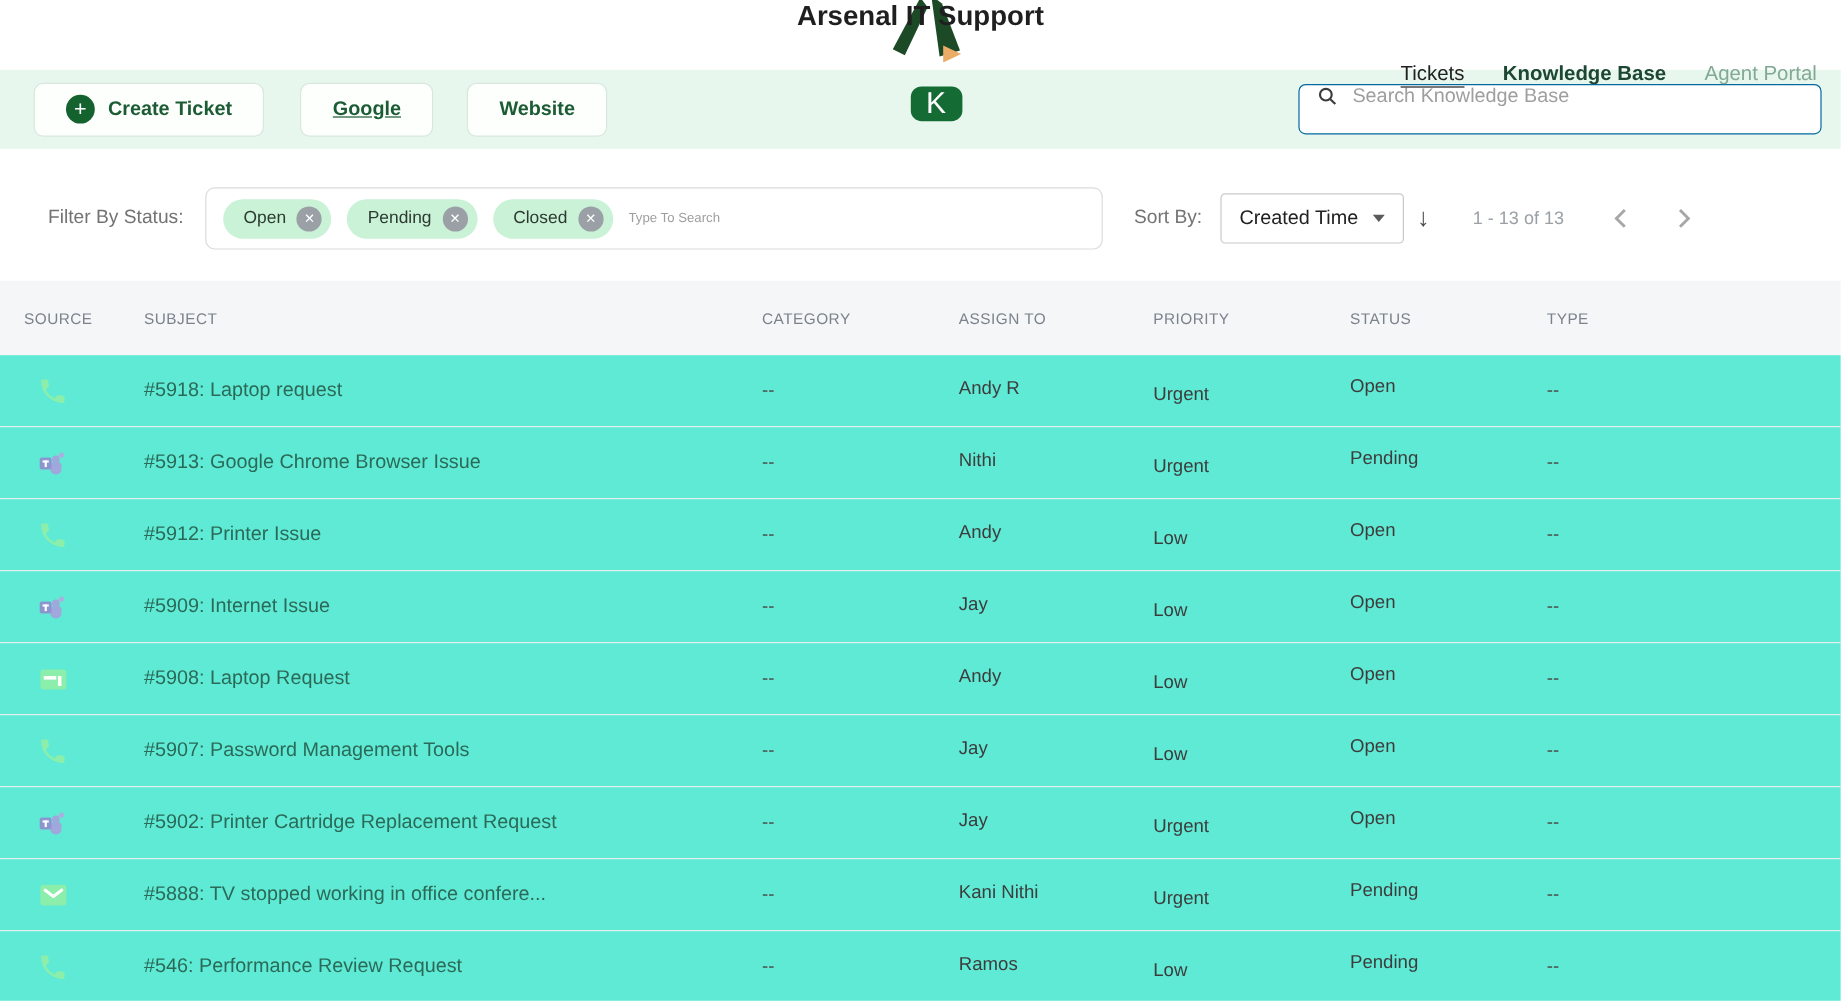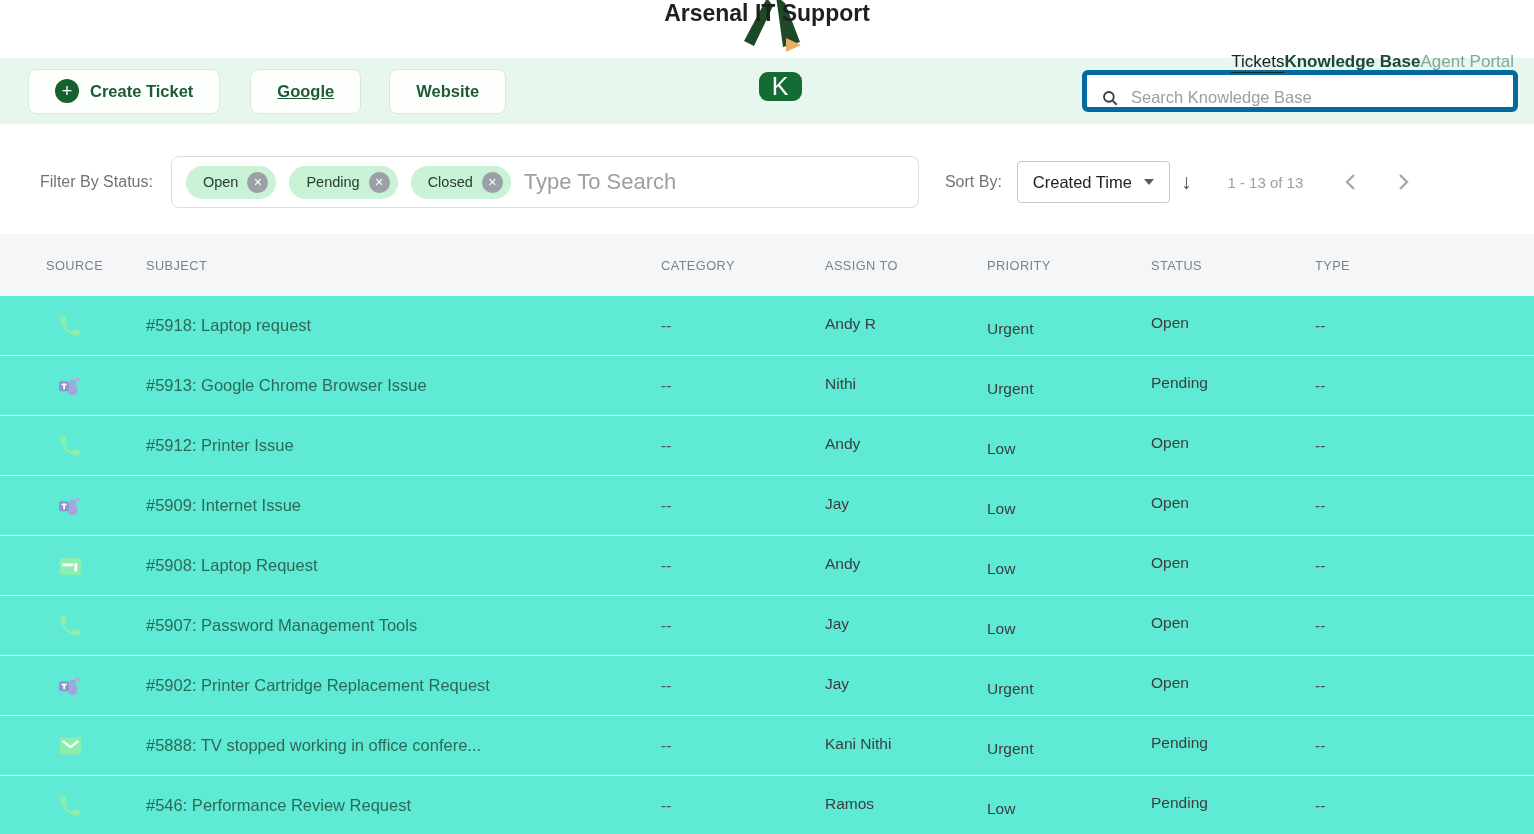--- a/index.html
+++ b/index.html
@@ -5,72 +5,72 @@
   * { margin:0; padding:0; box-sizing:border-box; }
   html,body { width:1534px; height:834px; overflow:hidden; background:#fff;
               font-family:"Liberation Sans", sans-serif; }
 
   
   .header { height:58px; background:#fff; display:flex; align-items:center;
             padding:0 20px; position:relative;flex-direction:column; }
   .logo { margin-left:14px; margin-top:-4px; width:64px; height:56px; flex:0 0 auto; }
   .page-title { position:absolute; left:50%; transform:translateX(-50%);
                 font-size:23px; font-weight:700; color:#1f1f1f; white-space:nowrap; }
-  .nav { margin-left:auto; display:flex; align-items:center; font-size:17px; }
+  .nav { margin-left:auto; display:flex; align-items:center; gap:32px; font-size:17px; }
   .nav-tickets { color:#212121; text-decoration:underline; text-underline-offset:5px; cursor:pointer; }
   .nav-kb { color:#1d4733; cursor:pointer;font-weight:bold; }
   .nav-agent { color:#83a894; cursor:pointer; }
   .avatar { margin-left:26px; width:43px; height:43px; background:#156b34; border-radius:9px;
             color:#fff; font-size:25px; font-weight:500; display:flex; align-items:center;
             justify-content:center; cursor:pointer; }
 
   
   .toolbar { height:66px; background:#e7f7ed; display:flex; align-items:center; padding:0 12px; }
   .tb-btn { height:45px; background:#fdfffd; border:1px solid #d8e8dd; border-radius:8px;
             display:flex; align-items:center; gap:11px; padding:0 26px; font-size:16.5px;
             font-weight:700; color:#1c5c34; margin-left:16px; cursor:pointer;
             font-family:"Liberation Sans", sans-serif; }
   .tb-btn.google { margin-left:30px;text-decoration:underline; }
   .tb-btn.website { margin-left:28px; }
   .plus-circle { width:24px; height:24px; border-radius:50%; background:#14622e; color:#fff;
                  display:flex; align-items:center; justify-content:center; font-size:18px;
                  font-weight:400; line-height:1; padding-bottom:1px; }
   .kb-search { margin-left:auto; margin-right:4px; width:436px; height:42px; background:#fff;
-               border:5px solid #0369a1; border-radius:6px; display:flex; align-items:flex-end;
+               border:1px solid #0369a1; border-radius:6px; display:flex; align-items:flex-start;
                padding:0 14px; gap:12px; }
   .kb-search input { border:none; outline:none; flex:1; font-size:16.5px; color:#333;
                      font-family:"Liberation Sans", sans-serif; background:transparent; }
   .kb-search input::placeholder { color:#9e9e9e; }
 
   
   .filter-row { display:flex; align-items:center; margin:32px 0 0 40px; height:52px; }
   .filter-label, .sort-label { font-size:16px; font-weight:500; color:#737373; white-space:nowrap; }
   .filter-box { margin-left:18px; width:748px; height:52px; border:1px solid #dcdcdc;
                 border-radius:8px; background:#fff; display:flex; align-items:center;
                 padding:0 14px; gap:13px; }
   .chip { background:#c9f2d7; border-radius:17px; height:33px; display:flex; align-items:center;
           gap:9px; padding:0 8px 0 17px; font-size:14.5px; color:#2c3a31; cursor:pointer; white-space:nowrap; }
   .chip-x { width:21px; height:21px; border-radius:50%; background:#9aa0a6; color:#fff;
             font-size:11px; display:flex; align-items:center; justify-content:center; cursor:pointer; }
-  .filter-box input { border:none; outline:none; flex:1; font-size:22px; color:#333;
+  .filter-box input { border:none; outline:none; flex:1; font-size:11px; color:#333;
                       font-family:"Liberation Sans", sans-serif; }
   .filter-box input::placeholder { color:#9e9e9e; }
   .sort-label { margin-left:26px; }
   .sort-dd { margin-left:15px; height:42px; border:1px solid #c9c9c9; border-radius:4px;
              background:#fff; display:flex; align-items:center; gap:12px; padding:0 15px;
              font-size:16.5px; color:#212121; cursor:pointer; white-space:nowrap; }
   .caret-down { width:0; height:0; border-left:5.5px solid transparent;
                 border-right:5.5px solid transparent; border-top:6px solid #5a5a5a; }
   .sort-dir { margin-left:11px; font-size:21px; color:#4a4a4a; cursor:pointer; }
   .page-info { margin-left:36px; font-size:15px; color:#9aa0a6; white-space:nowrap; }
   .pg-chevron { margin-left:42px; cursor:pointer; display:flex; align-items:center; }
 
   
   .grid { display:grid; grid-template-columns:100px 515px 164px 162px 164px 164px auto;
-          padding-left:46px; align-items:center; }
+          padding-left:20px; align-items:center; }
   .thead { height:62px; background:#f4f6f8; margin-top:26px; color:#7b828c;
            font-size:12.8px; font-weight:500; letter-spacing:0.4px; }
   .trow { height:60px; background:#5eead4; border-bottom:1px solid #ececec; cursor:pointer; }
   .src-icon { width:27px; height:27px; margin-left:11px; display:flex; align-items:center; }
   .subject { font-size:16.5px; color:#2b6a58; }
   .cell { font-size:15.5px; color:#3d3d3d; }
   .cell.dash { color:#4c4c4c; }
   .cell.assign { transform:translateY(-2px); }
   .cell.priority { transform:translateY(3px); }
   .cell.status { transform:translateY(-3px); }

